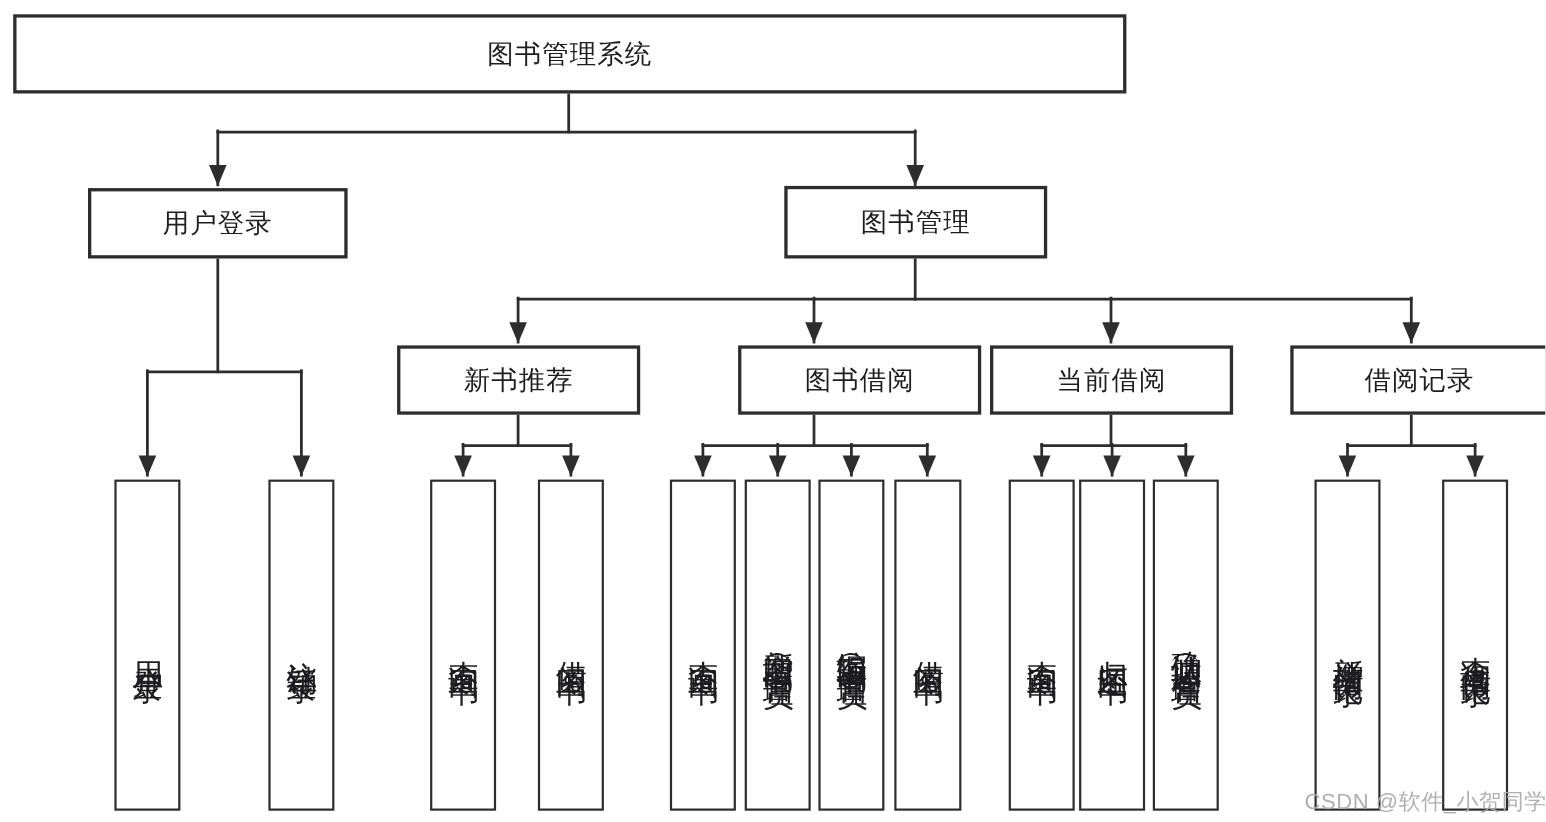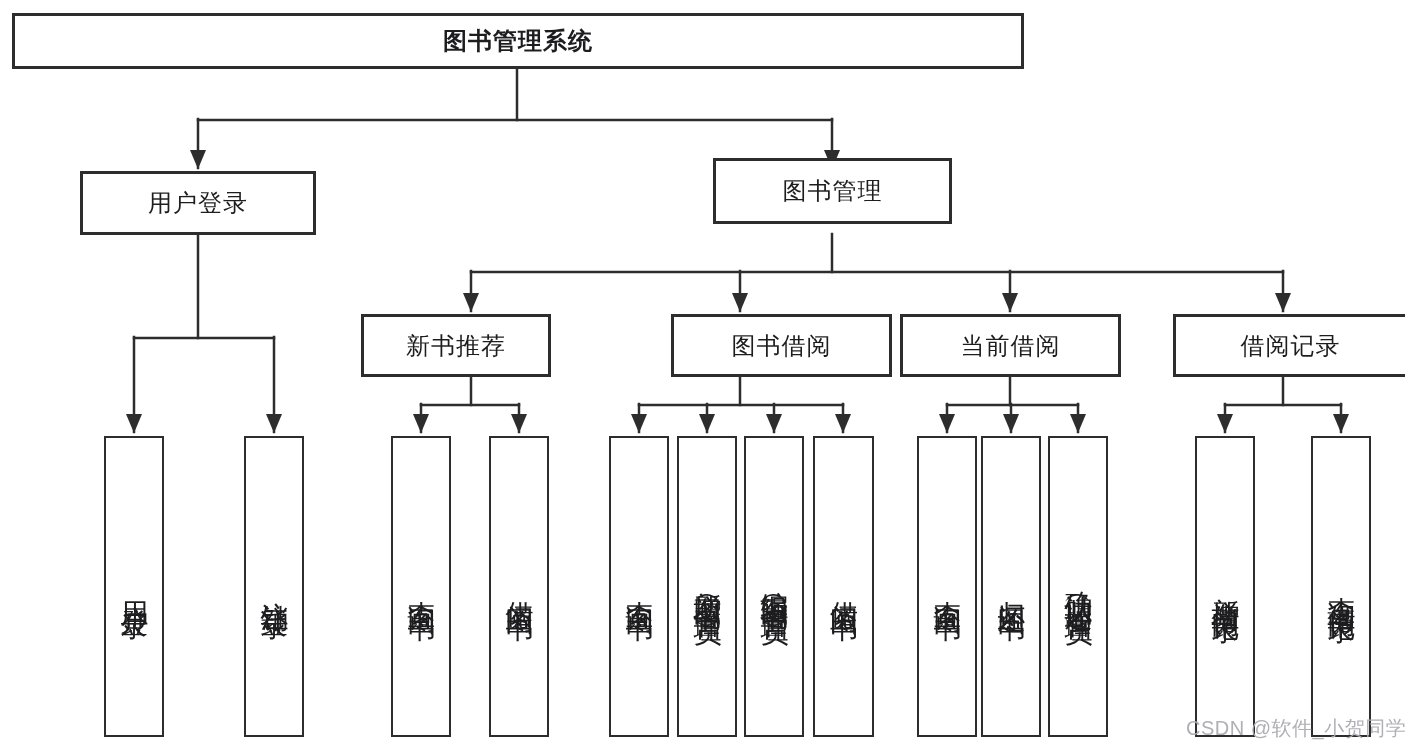--- a/index.html
+++ b/index.html
@@ -34,26 +34,26 @@
     font-size: 28px;
   }
   .leaf .vtext {
     writing-mode: vertical-rl;
     text-orientation: mixed;
     letter-spacing: 4px;
     line-height: 1;
     white-space: nowrap;
   }
   
-  .n-root   { left: 12px;   top: 13px;  width: 1012px; height: 56px; font-weight: bold; }
+  .n-root   { left: 12px;   top: 13px;  width: 1012px; height: 72px; }
   
   .n-b0     { left: 80px;   top: 171px; width: 236px;  height: 64px; }
-  .n-b1     { left: 713px;  top: 158px; width: 239px;  height: 66px; }
-  
-  .n-s0     { left: 361px;  top: 314px; width: 190px;  height: 63px; }
+  .n-b1     { left: 713px;  top: 169px; width: 239px;  height: 66px; }
+  
+  .n-s0     { left: 361px;  top: 314px; width: 221px;  height: 63px; }
   .n-s1     { left: 630px;  top: 314px; width: 221px;  height: 63px; margin-left: 41px; }
   .n-s2     { left: 900px;  top: 314px; width: 221px;  height: 63px; }
   .n-s3     { left: 1173px; top: 314px; width: 235px;  height: 63px; }
   
   .n-l0  { left: 104px;  top: 436px; width: 60px; height: 301px; }
   .n-l1  { left: 244px;  top: 436px; width: 60px; height: 301px; }
   .n-l2  { left: 391px;  top: 436px; width: 60px; height: 301px; }
   .n-l3  { left: 489px;  top: 436px; width: 60px; height: 301px; }
   .n-l4  { left: 609px;  top: 436px; width: 60px; height: 301px; }
   .n-l5  { left: 677px;  top: 436px; width: 60px; height: 301px; }

